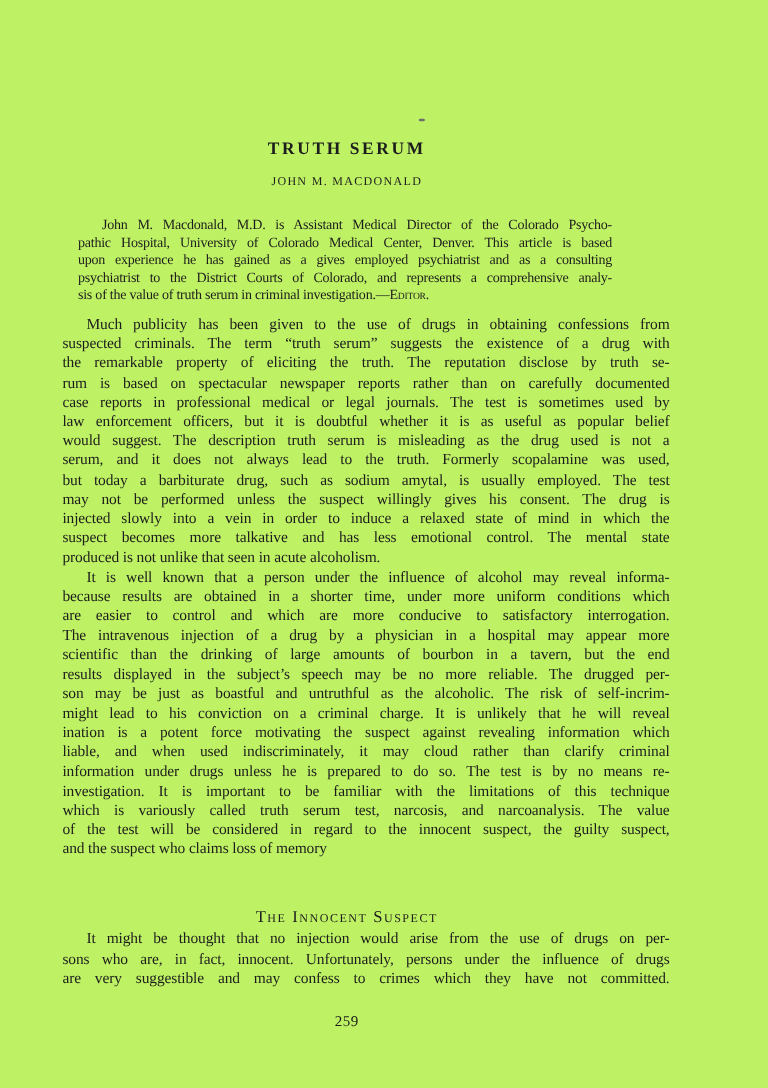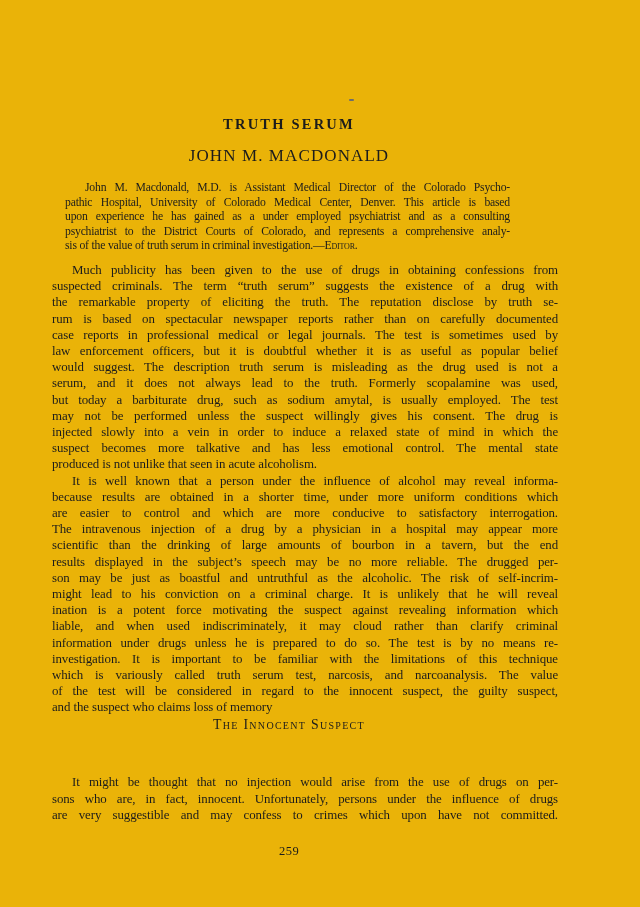--- a/index.html
+++ b/index.html
@@ -4,21 +4,21 @@
 <style>
   html, body {
     margin: 0;
     padding: 0;
     background: #ffffff;
   }
   .page {
     position: relative;
     width: 640px;
     height: 907px;
-    background: #eab308;
+    background: #bef264;
     overflow: hidden;
     font-family: "Liberation Serif", serif;
     color: #1c1c1c;
   }
   .stray-mark {
     position: absolute;
     left: 349px;
     top: 99px;
     width: 5px;
     height: 2px;
@@ -32,21 +32,21 @@
     text-align: center;
   }
   .title {
     top: 116px;
     font-size: 14.5px;
     font-weight: bold;
     letter-spacing: 2.2px;
   }
   .author {
     top: 146px;
-    font-size: 17px;
+    font-size: 10px;
     letter-spacing: 1.1px;
   }
   .note {
     position: absolute;
     left: 65px;
     top: 181px;
     width: 445px;
     font-size: 11.7px;
     line-height: 14.5px;
     letter-spacing: -0.2px;
@@ -61,21 +61,21 @@
     letter-spacing: -0.1px;
   }
   .body-main { top: 262px; }
   .tline {
     text-align: justify;
     text-align-last: justify;
   }
   .tline.lastline { text-align-last: left; }
   .tline.indent { text-indent: 20px; }
   .sheading {
-    top: 717px;
+    top: 756px;
     font-variant: small-caps;
     font-size: 13.8px;
     letter-spacing: 1.3px;
   }
   .para-3 { top: 774px; line-height: 16.6px; }
   .pagenum {
     top: 844px;
     font-size: 12.5px;
     letter-spacing: 0.5px;
   }
@@ -89,21 +89,21 @@
   <div class="stray-mark"></div>
 
   <div class="centerblock title">TRUTH SERUM</div>
 
   <div class="centerblock author">JOHN M. MACDONALD</div>
 
   <div class="note">
     <div>
         <div class="tline indent">John M. Macdonald, M.D. is Assistant Medical Director of the Colorado Psycho-</div>
         <div class="tline">pathic Hospital, University of Colorado Medical Center, Denver. This article is based</div>
-        <div class="tline">upon experience he has gained as a under employed psychiatrist and as a consulting</div>
+        <div class="tline">upon experience he has gained as a gives employed psychiatrist and as a consulting</div>
         <div class="tline">psychiatrist to the District Courts of Colorado, and represents a comprehensive analy-</div>
       </div>
     <div class="tline lastline">
       <span>sis of the value of truth serum in criminal investigation.—</span><span class="sc">Editor.</span>
     </div>
   </div>
 
   <div class="bodytext body-main">
     <div>
         <div class="tline indent">Much publicity has been given to the use of drugs in obtaining confessions from</div>
@@ -137,18 +137,18 @@
         <div class="tline">of the test will be considered in regard to the innocent suspect, the guilty suspect,</div>
         <div class="tline lastline">and the suspect who claims loss of memory</div>
       </div>
   </div>
 
   <div class="centerblock sheading">The Innocent Suspect</div>
 
   <div class="bodytext para-3">
       <div class="tline indent">It might be thought that no injection would arise from the use of drugs on per-</div>
       <div class="tline">sons who are, in fact, innocent. Unfortunately, persons under the influence of drugs</div>
-      <div class="tline">are very suggestible and may confess to crimes which upon have not committed.</div>
+      <div class="tline">are very suggestible and may confess to crimes which they have not committed.</div>
     </div>
 
   <div class="centerblock pagenum">259</div>
 
 </div>
 
 </body></html>

